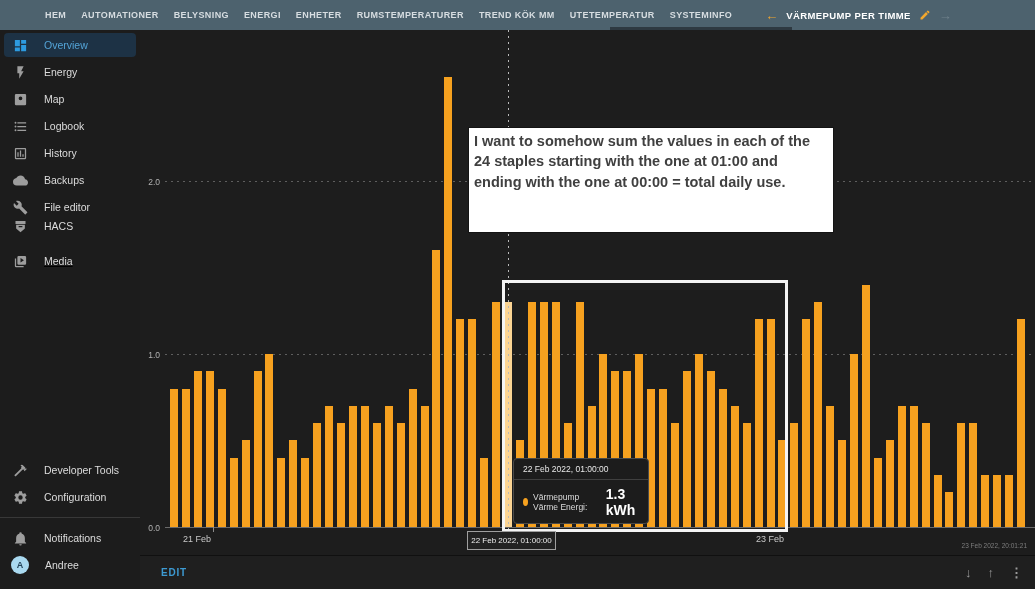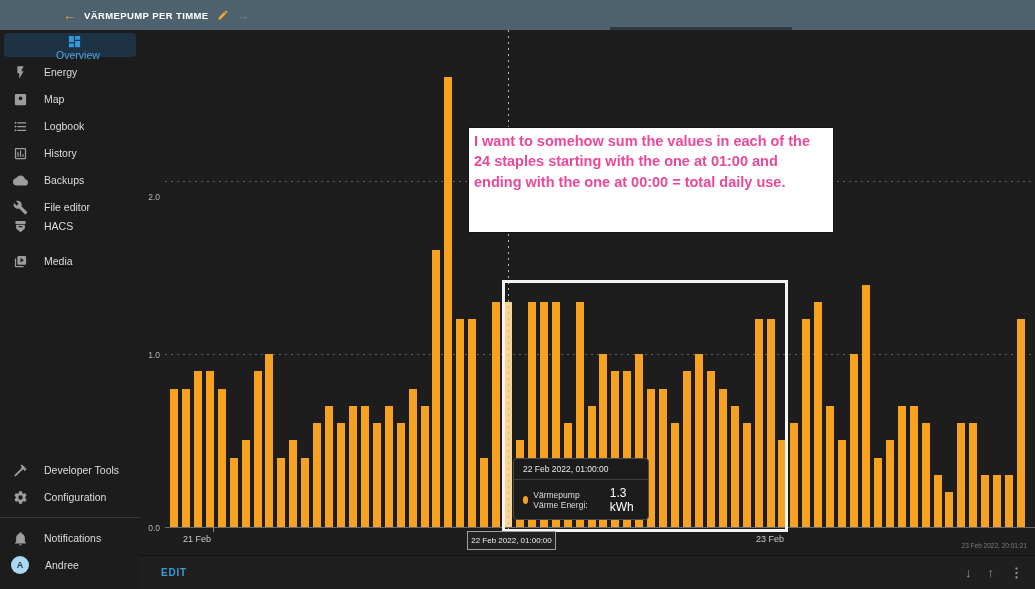--- a/index.html
+++ b/index.html
@@ -42,64 +42,75 @@
   .ytick { position:absolute; left:0; width:20px; text-align:right; color:#b2b2b2; font-size:8.5px; }
   #axis-line { position:absolute; left:25px; right:0; top:497px; height:1px; background:#6a6a6a; }
   .xtick { position:absolute; top:497px; width:1px; height:5px; background:#8a8a8a; }
   .xlabel { position:absolute; top:504px; width:60px; text-align:left; color:#c9c9c9; font-size:9px; }
   .bar { position:absolute; width:8px; background:#f6a11f; }
   .bar.hl { background:#fbd493; }
   #crosshair-v { position:absolute; top:0; width:1px; height:500px;
                  background-image:repeating-linear-gradient(to bottom,#b9b9b9 0 2px,transparent 2px 6px); }
   #highlight-box { position:absolute; border:3px solid #f4f4f4; }
   #annotation { position:absolute; background:#fff; border:1px solid #141414; padding:3px 5px;
-                color:#ec4899; font-size:14.5px; font-weight:bold; line-height:1.4; }
+                color:#404040; font-size:14.5px; font-weight:bold; line-height:1.4; }
   #tooltip { position:absolute; background:#1c1c1c; border:1px solid #4a4a4a; border-radius:4px; padding:5px 9px; }
   #tooltip .tt-date { color:#e8e8e8; font-size:8.5px; }
   #tooltip .tt-div { height:1px; background:#3f3f3f; margin:5px -9px 6px; }
   #tooltip .tt-row { display:flex; align-items:center; gap:5px; }
   #tooltip .dot { width:8px; height:8px; border-radius:50%; background:#f6a11f; }
   #tooltip .tt-name { color:#dcdcdc; font-size:8.5px; }
-  #tooltip .tt-val { color:#fff; font-size:12px; font-weight:normal; margin-left:3px; }
+  #tooltip .tt-val { color:#fff; font-size:14px; font-weight:bold; margin-left:3px; }
   #axis-pointer { position:absolute; background:#222; border:1px solid #9f9f9f; color:#ececec;
                   font-size:8px; display:flex; align-items:center; justify-content:center; }
   #chart-timestamp { position:absolute; right:8px; top:512px; color:#7d7d7d; font-size:6.5px; }
 
   
   #bottombar { position:absolute; top:525px; left:0; width:895px; height:34px; background:#1f1f1f;
                border-top:1px solid #101010; display:flex; align-items:center; }
   #edit-btn { color:#3d9ad2; font-size:10px; font-weight:bold; letter-spacing:.8px; margin-left:21px; cursor:pointer; }
   #bottom-icons { position:absolute; right:12px; display:flex; align-items:center; gap:16px; }
   #bottom-icons span { color:#9b9b9b; font-size:13px; cursor:pointer; }
 </style>
 </head>
 <body>
 
 <div id="app">
 
   <div id="header">
     <div id="toolbar">
+      <div id="tabs-container" style="display: flex;">
+          <div class="tab">HEM</div>
+          <div class="tab">AUTOMATIONER</div>
+          <div class="tab">BELYSNING</div>
+          <div class="tab">ENERGI</div>
+          <div class="tab">ENHETER</div>
+          <div class="tab">RUMSTEMPERATURER</div>
+          <div class="tab">TREND KÖK MM</div>
+          <div class="tab">UTETEMPERATUR</div>
+          <div class="tab">SYSTEMINFO</div>
+        </div>
       <div id="active-group">
         <span class="nav-arrow arrow-left">←</span>
         <span class="tab-active">VÄRMEPUMP PER TIMME</span>
         <span style="display:flex;">
           <svg width="12" height="12" viewBox="0 0 24 24">
               <path fill="#f2a72e" d="M20.71,7.04C21.1,6.65 21.1,6 20.71,5.63L18.37,3.29C18,2.9 17.35,2.9 16.96,3.29L15.12,5.12L18.87,8.87M3,17.25V21H6.75L17.81,9.93L14.06,6.18L3,17.25Z"></path>
             </svg>
         </span>
         <span class="nav-arrow arrow-right">→</span>
       </div>
 
       <div id="tab-underline"></div>
     </div>
   </div>
 
   <div id="sidebar">
     <div id="side-items">
-        <div class="side-item active" style="top: 3px; flex-direction: column;">
+        <div class="side-item active" style="top: 3px;">
           <span class="ic">
             <svg viewBox="0 0 24 24">
               <path d="M13,3V9H21V3M13,21H21V11H13M3,21H11V15H3M3,13H11V3H3V13Z"></path>
             </svg>
           </span>
           <span class="lbl">Overview</span>
         </div>
         <div class="side-item" style="top: 30px;">
           <span class="ic">
             <svg viewBox="0 0 24 24">
@@ -198,21 +209,21 @@
 
   <div id="main">
     <div id="chart-card">
       <div id="grid-container">
           <div class="gridline" style="top: 324px;"></div>
           <div class="gridline" style="top: 151px;"></div>
         </div>
       <div id="yticks">
           <div class="ytick" style="top: 493px;">0.0</div>
           <div class="ytick" style="top: 320px;">1.0</div>
-          <div class="ytick" style="top: 162px;">2.0</div>
+          <div class="ytick" style="top: 147px;">2.0</div>
         </div>
       <div id="bars">
           <div class="bar" style="left: 30px; top: 359px; height: 138px;"></div>
           <div class="bar" style="left: 42px; top: 359px; height: 138px;"></div>
           <div class="bar" style="left: 54px; top: 341px; height: 156px;"></div>
           <div class="bar" style="left: 66px; top: 341px; height: 156px;"></div>
           <div class="bar" style="left: 78px; top: 359px; height: 138px;"></div>
           <div class="bar" style="left: 90px; top: 428px; height: 69px;"></div>
           <div class="bar" style="left: 102px; top: 410px; height: 87px;"></div>
           <div class="bar" style="left: 114px; top: 341px; height: 156px;"></div>

